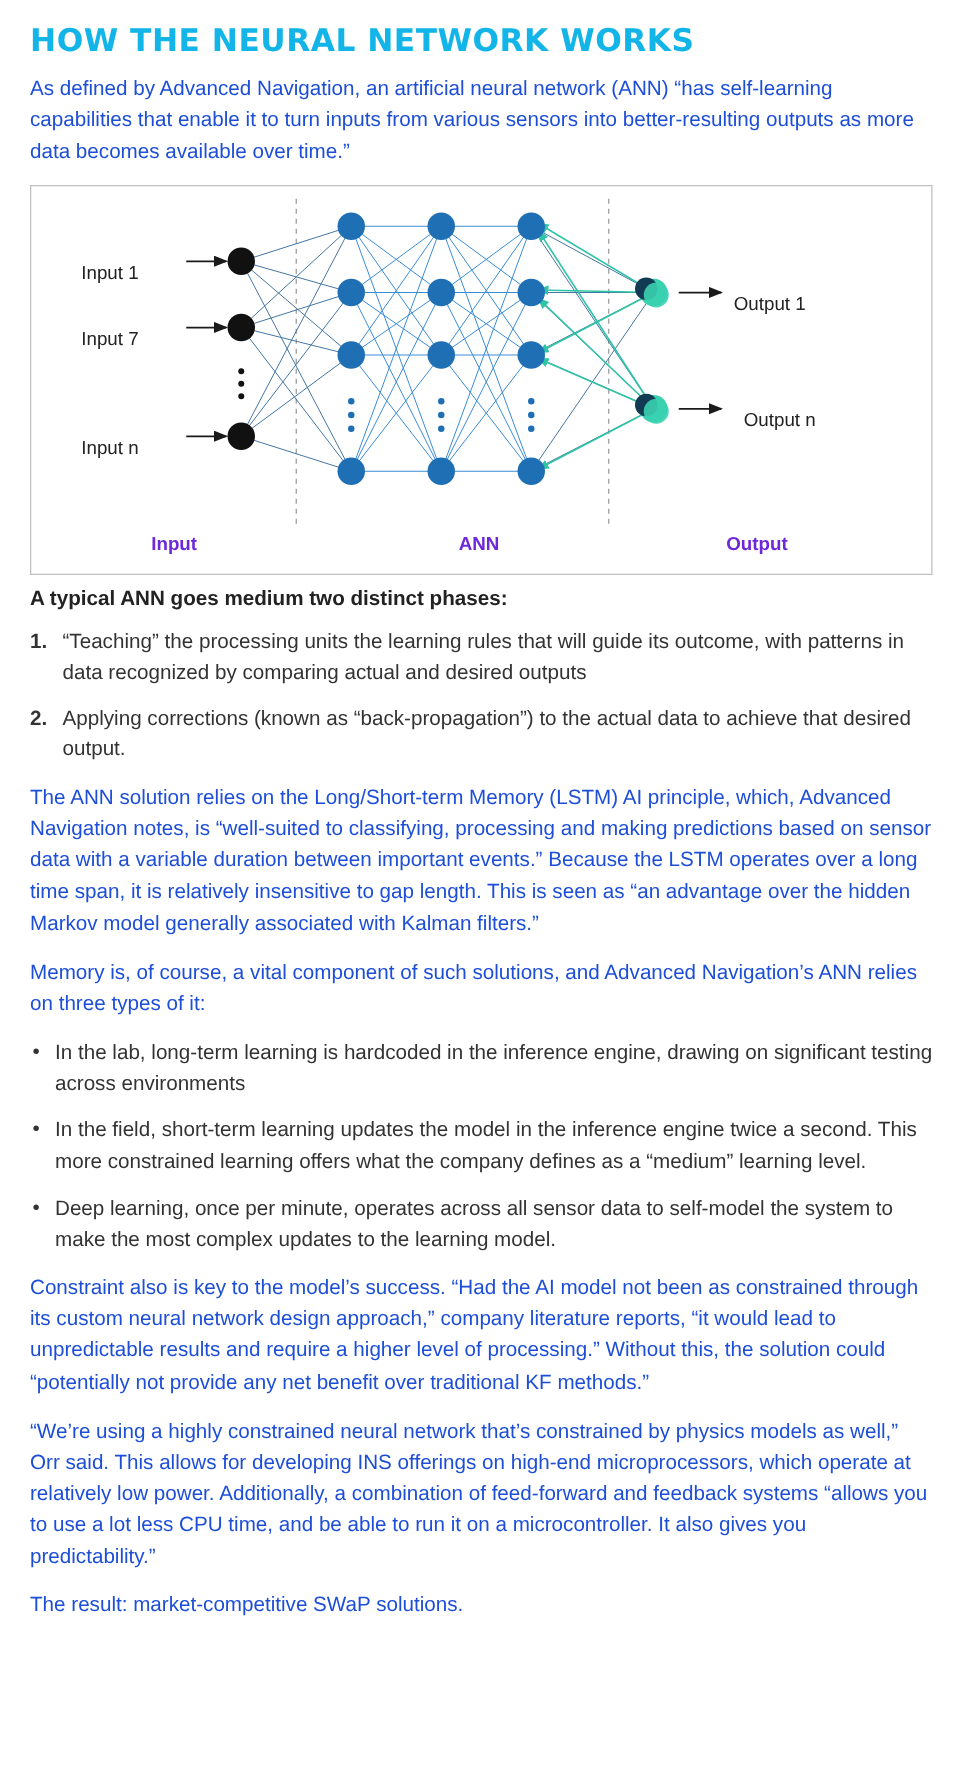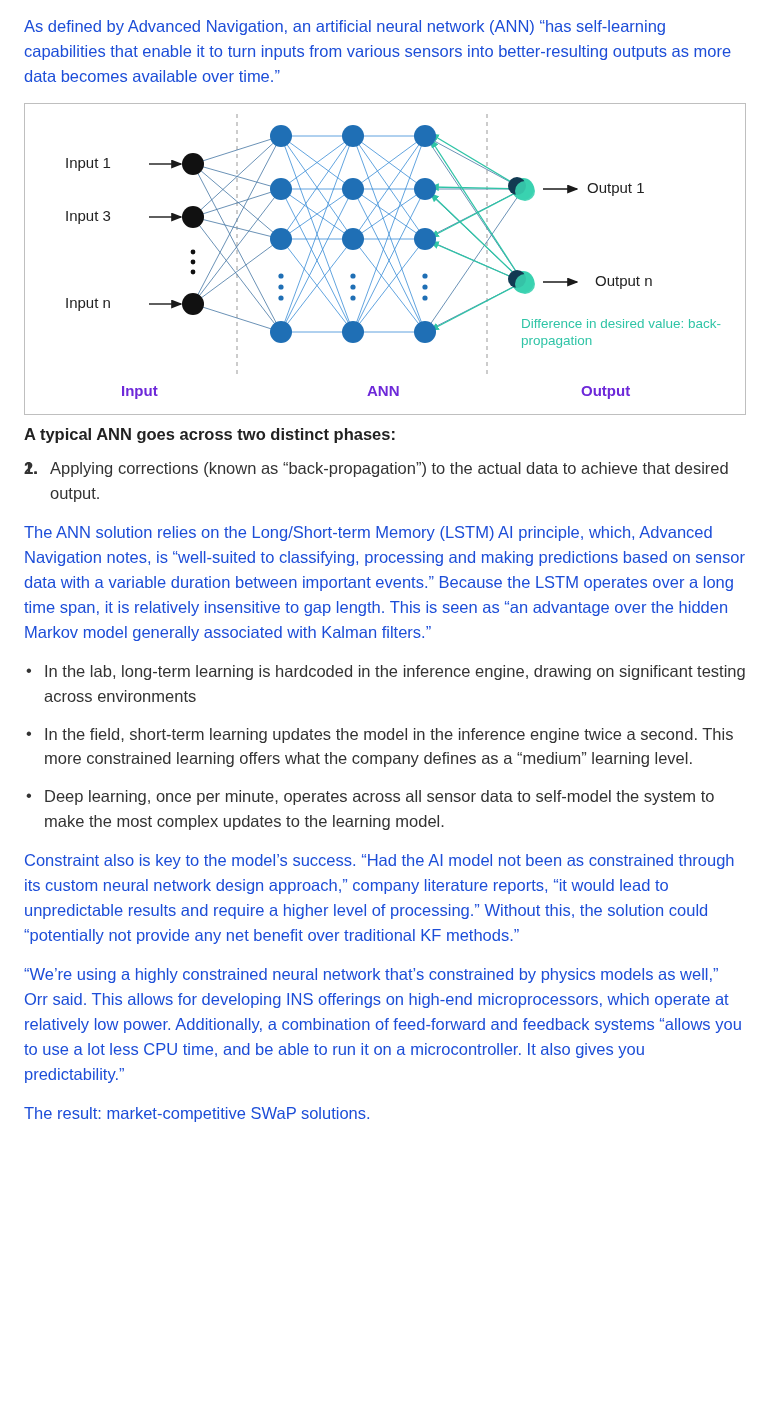--- a/index.html
+++ b/index.html
@@ -95,40 +95,42 @@
     left: 2px;
     top: -1px;
   }
   .tight { margin-bottom: 12px; }
 
   
   .fig-label {
     position: absolute;
     font-size: 15px;
     color: #222;
+    margin-top: 11px;
   }
   .fig-axis-label {
     position: absolute;
     font-size: 15px;
     font-weight: bold;
     color: #6d28d9;
     margin-left: 24px;
   }
   .fig-note {
     position: absolute;
     font-size: 13.5px;
     color: #2fc4a6;
     line-height: 1.25;
   }
 </style>
 </head>
 <body>
 
 <div class="page">
 
+  <h1 class="headline">HOW THE NEURAL NETWORK WORKS</h1>
 
   <p class="body">As defined by Advanced Navigation, an artificial neural network (ANN) “has self-learning capabilities that enable it to turn inputs from various sensors into better-resulting outputs as more data becomes available over time.”</p>
 
   <div class="figure">
     <svg width="720" height="310" viewBox="0 0 720 310">
 
       <line x1="212" y1="10" x2="212" y2="272" stroke="#999" stroke-width="1" stroke-dasharray="4,4"></line>
       <line x1="462" y1="10" x2="462" y2="272" stroke="#999" stroke-width="1" stroke-dasharray="4,4"></line>
 
       <g stroke="#3b6e9e" stroke-width="0.8" fill="none" opacity="0.95">
@@ -271,48 +273,49 @@
 
       <circle cx="498" cy="85" r="11" fill="#3ad1b0"></circle>
       <circle cx="498" cy="178" r="11" fill="#3ad1b0"></circle>
       <circle cx="492" cy="82" r="9" fill="#123a52"></circle>
       <circle cx="492" cy="175" r="9" fill="#123a52"></circle>
       <circle cx="500" cy="87" r="10" fill="#3ad1b0" opacity="0.9"></circle>
       <circle cx="500" cy="180" r="10" fill="#3ad1b0" opacity="0.9"></circle>
     </svg>
 
     <span class="fig-label" style="left:40px; top:50px;">Input 1</span>
-    <span class="fig-label" style="left:40px; top:103px;">Input 3</span>
+    <span class="fig-label" style="left:40px; top:103px;">Input 7</span>
     <span class="fig-label" style="left:40px; top:190px;">Input n</span>
 
     <span class="fig-label" style="left:562px; top:75px;">Output 1</span>
     <span class="fig-label" style="left:570px; top:168px;">Output n</span>
 
-    <span class="fig-note" style="left:496px; top:212px; width:210px;">Difference in desired value: back-propagation</span>
 
     <span class="fig-axis-label" style="left:72px; top:278px;">Input</span>
     <span class="fig-axis-label" style="left:318px; top:278px;">ANN</span>
     <span class="fig-axis-label" style="left:532px; top:278px;">Output</span>
   </div>
 
 
-  <p class="subhead">A typical ANN goes across two distinct phases:</p>
+  <p class="subhead">A typical ANN goes medium two distinct phases:</p>
 
   <ol class="phases">
     <li>
       <span class="num">1.</span>
+      <span>“Teaching” the processing units the learning rules that will guide its outcome, with patterns in data recognized by comparing actual and desired outputs</span>
     </li>
     <li>
       <span class="num">2.</span>
       <span>Applying corrections (known as “back-propagation”) to the actual data to achieve that desired output.</span>
     </li>
   </ol>
 
   <p class="body">The ANN solution relies on the Long/Short-term Memory (LSTM) AI principle, which, Advanced Navigation notes, is “well-suited to classifying, processing and making predictions based on sensor data with a variable duration between important events.” Because the LSTM operates over a long time span, it is relatively insensitive to gap length. This is seen as “an advantage over the hidden Markov model generally associated with Kalman filters.”</p>
 
+  <p class="body tight">Memory is, of course, a vital component of such solutions, and Advanced Navigation’s ANN relies on three types of it:</p>
 
   <ul class="memtypes">
     <li>
       <span class="bullet">•</span>
       <span>In the lab, long-term learning is hardcoded in the inference engine, drawing on significant testing across environments</span>
     </li>
     <li>
       <span class="bullet">•</span>
       <span>In the field, short-term learning updates the model in the inference engine twice a second. This more constrained learning offers what the company defines as a “medium” learning level.</span>
     </li>

